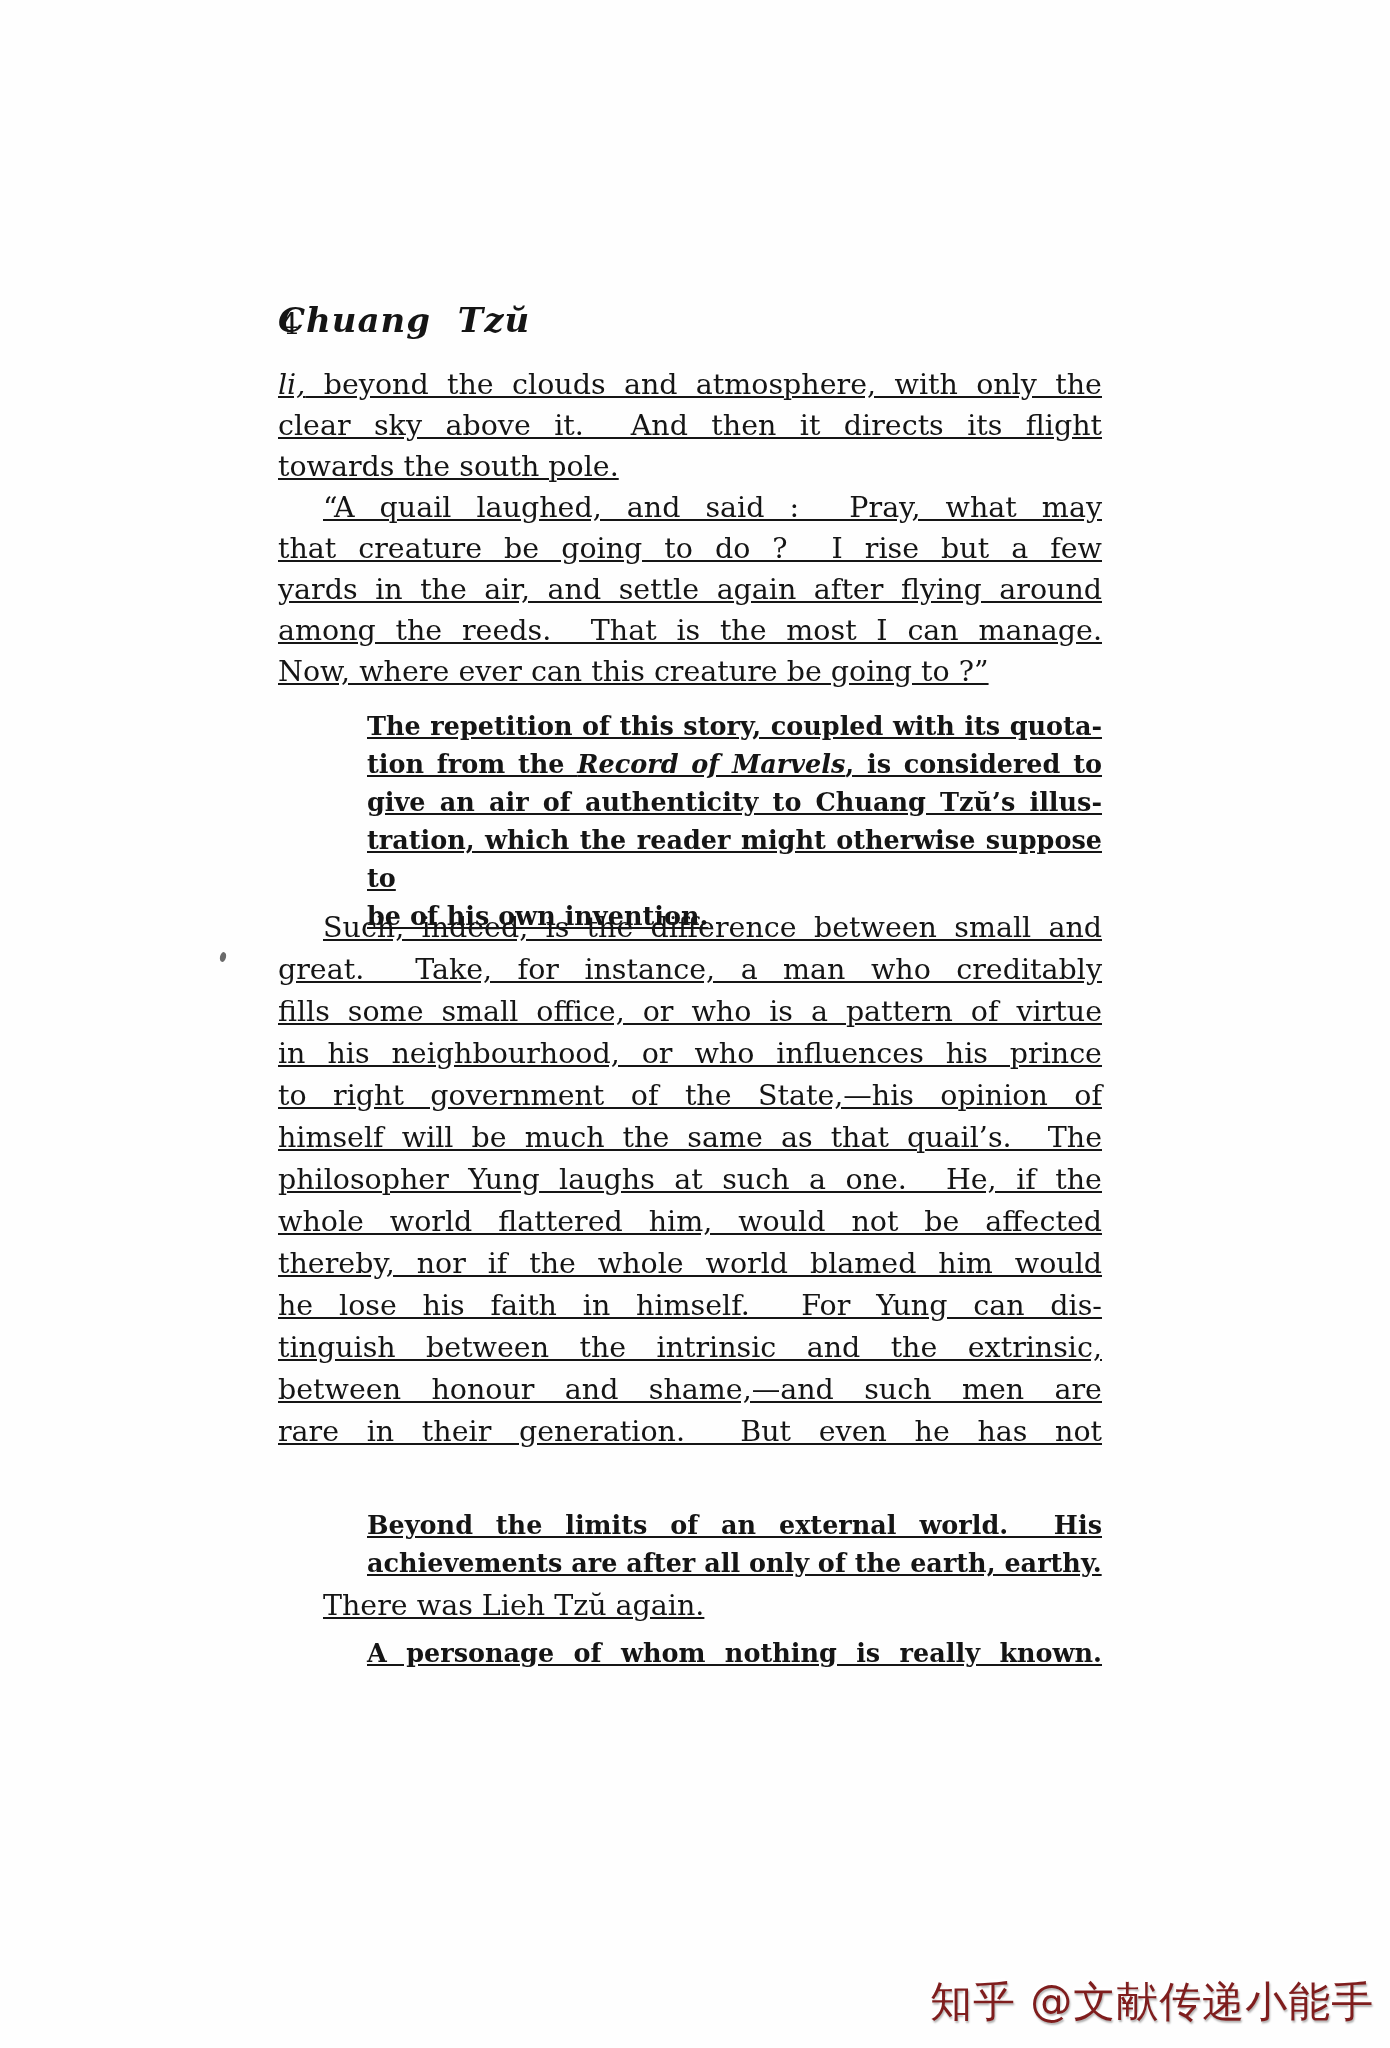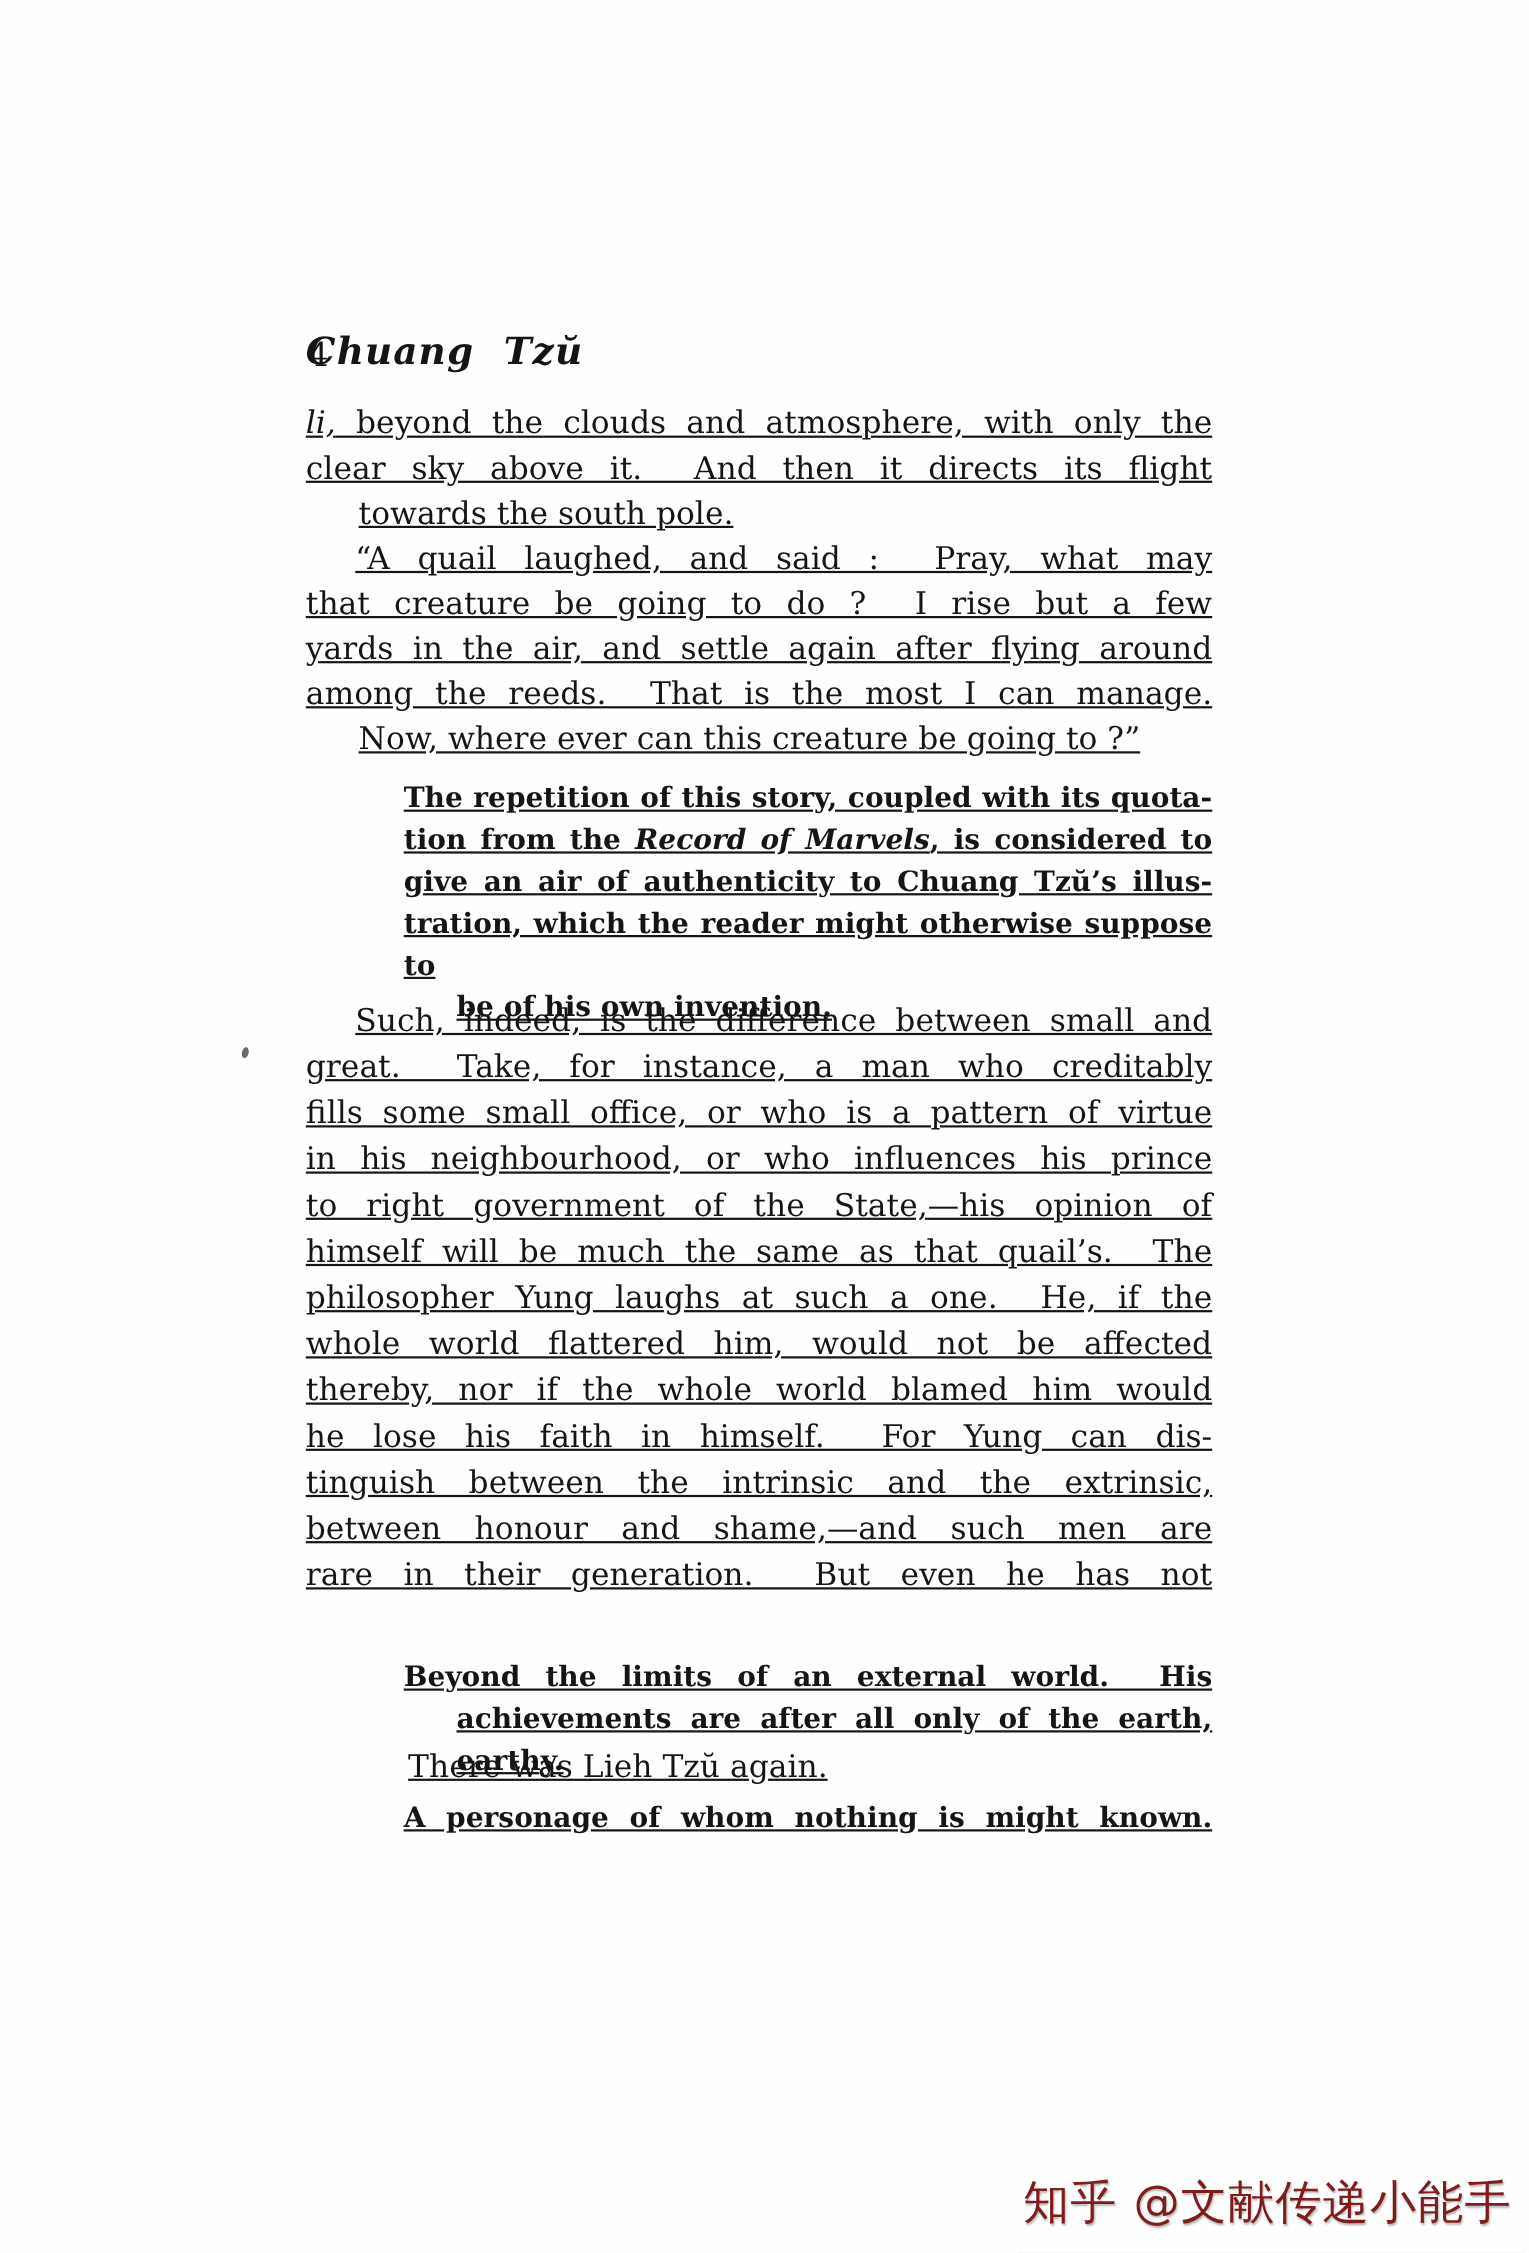--- a/index.html
+++ b/index.html
@@ -22,21 +22,21 @@
   .para{position:absolute;left:278px;width:824px;font-size:28.5px;line-height:41px;}
   .note{position:absolute;left:367px;width:735px;font-size:25.5px;line-height:38px;font-weight:bold;}
   #para1{top:364px;}
   #para2{top:487px;}
   #note1{top:707px;}
   #para3{top:907px;line-height:42px;}
   #note2{top:1506px;}
   #para4{top:1585px;}
   #note3{top:1634px;}
   .line{text-align:justify;text-align-last:justify;text-decoration:underline;}
-  .line.natural{text-align-last:left;margin-left:48px;}
+  .line.natural{text-align-last:left;}
   .line.indent{text-indent:45px;}
   .it{font-style:italic;}
   
   .speck{position:absolute;left:220px;top:952px;width:6px;height:10px;border-radius:50%;background:#6a6a6a;transform:rotate(14deg);}
   
   .watermark{
     position:absolute;top:1974px;left:930px;width:445px;
     font-size:42px;letter-spacing:1px;white-space:nowrap;
     font-family:"DejaVu Sans","Liberation Sans",sans-serif;
     color:#7f1d1d;
@@ -88,20 +88,20 @@
       <div class="line"><span>rare in their generation.&nbsp; But even he has not</span></div>
     </div>
   <div class="note" id="note2">
       <div class="line"><span>Beyond the limits of an external world.&nbsp; His</span></div>
       <div class="line natural"><span>achievements are after all only of the earth, earthy.</span></div>
     </div>
   <div class="para" id="para4">
       <div class="line natural indent"><span>There was Lieh Tzŭ again.</span></div>
     </div>
   <div class="note" id="note3">
-      <div class="line"><span>A personage of whom nothing is might known.</span></div>
+      <div class="line"><span>A personage of whom nothing is really known.</span></div>
     </div>
 
   <div class="speck"></div>
 
   <div class="watermark">知乎 @文献传递小能手</div>
 
 </div>
 
 </body></html>

